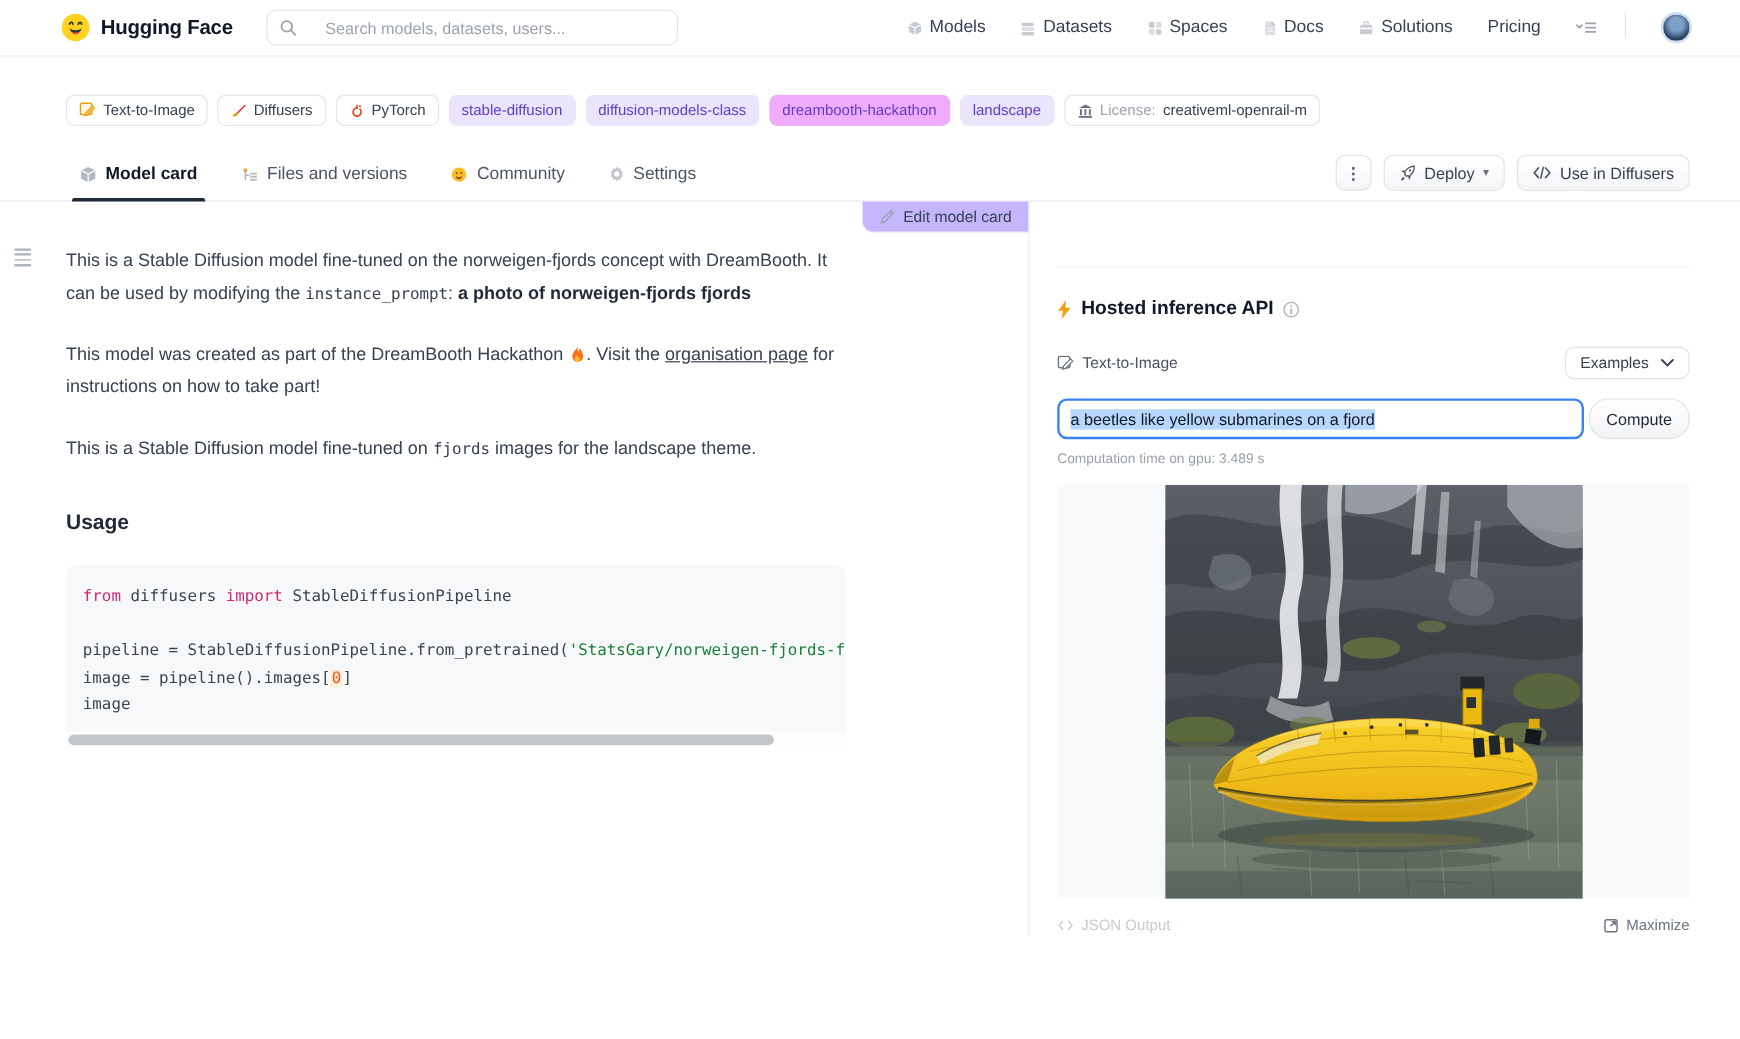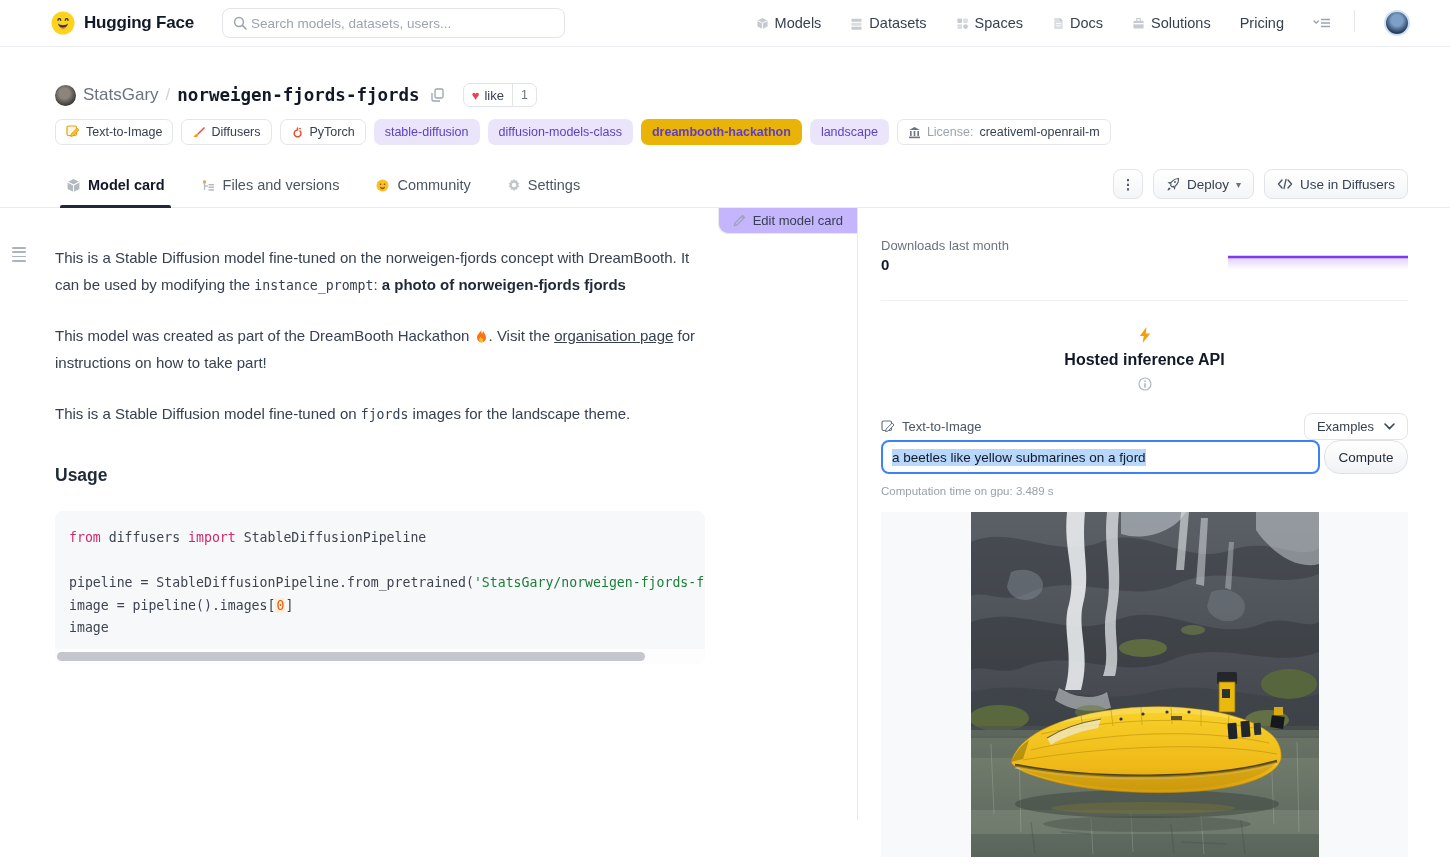--- a/index.html
+++ b/index.html
@@ -4,21 +4,21 @@
 <style>
   * { margin:0; padding:0; box-sizing:border-box; }
   html,body { width:1450px; height:866px; }
   body { font-family:"Liberation Sans", sans-serif; color:#374151; background:#fff; overflow:hidden; }
   .page { width:1450px; height:866px; position:relative; background:#fff; }
 
   
   .nav { height:47px; display:flex; align-items:center; padding:0 16px; border-bottom:1px solid #eceef1; background:#fff; }
   .brand { display:flex; align-items:center; gap:8px; margin-left:34px; }
   .brand-name { font-weight:700; font-size:17px; color:#111827; letter-spacing:-0.2px; }
-  .search-box { display:flex; align-items:center; gap:4px; width:343px; height:30px; margin-left:28px;
+  .search-box { display:flex; align-items:center; gap:24px; width:343px; height:30px; margin-left:28px;
     border:1px solid #e2e4e8; border-radius:8px; background:#fff; padding:0 10px; }
   .search-box input { border:none; outline:none; width:100%; font-size:13.5px; color:#374151; background:transparent; font-family:"Liberation Sans", sans-serif; }
   .search-box input::placeholder { color:#9ca3af; }
   .nav-right { display:flex; gap:29px; margin-left:auto; margin-right:24px; }
   .nav-item { display:flex; align-items:center; gap:6px; font-size:14.5px; color:#374151; cursor:pointer; }
   .nav-divider { width:1px; height:22px; background:#e5e7eb; margin-left:-6px; }
   .avatar { width:26px; height:26px; border-radius:50%; background:radial-gradient(circle at 50% 38%, #7da0c9 0 32%, #27415f 70%, #152840 100%); border:2px solid #cfe0f5; cursor:pointer; }
 
   
   .model-header { padding:20px 0 0 55px; }
@@ -79,28 +79,28 @@
   .code-scrollbar { position:absolute; left:0; right:0; bottom:0; height:15px; background:#fdfdfe; }
   .code-scrollbar .thumb { position:absolute; left:2px; top:3px; height:9px; width:588px; background:#c3c6cb; border-radius:5px; cursor:pointer; }
 
   
   .downloads-row { display:flex; justify-content:space-between; align-items:flex-start; }
   .dl-label { font-size:13px; color:#6b7280; }
   .dl-value { font-size:15px; font-weight:700; color:#111827; margin-top:3px; }
   .sparkline { margin-top:12px; }
   .aside-divider { border-top:1px solid #eef0f3; margin-top:24px; }
 
-  .api-heading { display:flex; align-items:center; gap:8px; margin-top:26px;flex-direction:column; }
+  .api-heading { display:flex; align-items:center; gap:8px; margin-top:26px; }
   .api-heading .txt { font-size:16px; font-weight:700; color:#111827; }
   .task-row { display:flex; align-items:center; justify-content:space-between; margin-top:22px; }
   .task-left { display:flex; align-items:center; gap:7px; font-size:13px; color:#4b5563; }
   .examples-btn { display:flex; align-items:center; gap:10px; height:27px; padding:0 12px; font-size:13px; color:#374151;
     border:1px solid #e2e4e8; border-radius:8px; background:#fff; cursor:pointer; }
 
-  .prompt-row { display:flex; gap:4px; }
+  .prompt-row { display:flex; gap:4px; margin-top:16px; }
   .prompt-input { flex:1; height:34px; border:2px solid #3b82f6; border-radius:8px; background:#fff; display:flex; align-items:center; padding:0 9px; font-size:13.5px; color:#111827; cursor:text; overflow:hidden; white-space:nowrap; }
   .prompt-input .sel { background:#b7d7fb; padding:1px 0; }
   .compute-btn { width:84px; height:34px; font-size:13.5px; color:#1f2937; background:linear-gradient(to bottom,#ffffff,#f1f2f4); border:1px solid #dfe1e5; border-radius:16px; cursor:pointer; font-family:"Liberation Sans", sans-serif; }
   .compute-time { margin-top:11px; font-size:11.5px; color:#9aa1aa; }
 
   .output-panel { margin-top:15px; height:345px; background:#f8f9fb; display:flex; justify-content:center; }
   .output-panel svg { display:block; }
 
   .output-footer { display:flex; justify-content:space-between; align-items:center; margin-top:15px; }
   .json-output { display:flex; align-items:center; gap:6px; font-size:12.5px; color:#c6cad1; cursor:pointer; }
@@ -197,39 +197,20 @@
             <line x1="8" y1="7" x2="17" y2="7" stroke="#9ca3af" stroke-width="1.5"></line>
             <line x1="8" y1="10.5" x2="17" y2="10.5" stroke="#9ca3af" stroke-width="1.5"></line>
           </svg>
       </div>
       <div class="nav-divider"></div>
       <div class="avatar"></div>
     </div>
   </div>
 
   <div class="model-header">
-    <div class="title-row">
-      <span class="org-avatar"></span>
-      <span class="owner-link">StatsGary</span>
-      <span class="slash">/</span>
-      <span class="model-name">norweigen-fjords-fjords</span>
-      <span class="copy-icon icon">
-        <svg width="13" height="14" viewBox="0 0 13 14">
-            <rect x="4" y="1" width="8" height="9" rx="1.5" fill="none" stroke="#9ca3af" stroke-width="1.3"></rect>
-            <path d="M9 13H2.5A1.5 1.5 0 011 11.5V5" fill="none" stroke="#9ca3af" stroke-width="1.3"></path>
-          </svg>
-      </span>
-      <div class="like-widget">
-        <div class="like-left">
-          <span class="heart">♥</span>
-          <span>like</span>
-        </div>
-        <div class="like-count">1</div>
-      </div>
-    </div>
 
     <div class="tags-row">
       <div class="tag tag-white">
         <span class="icon">
             <svg width="14" height="14" viewBox="0 0 14 14">
               <rect x="1" y="1" width="9.5" height="9.5" rx="1.5" fill="#fff7e6" stroke="#e3a008" stroke-width="1.2"></rect>
               <path d="M13 5l-6 6-2.4.6L5.2 9l6-6L13 5z" fill="#fdba3b" stroke="#e3a008" stroke-width="0.8"></path>
             </svg>
           </span>
         <span>Text-to-Image</span>
@@ -251,21 +232,21 @@
             </svg>
           </span>
         <span>PyTorch</span>
       </div>
       <div class="tag tag-purple" style="background:#ebe5fc;color:#5f3dc4;">
         <span>stable-diffusion</span>
       </div>
       <div class="tag tag-purple" style="background:#ebe5fc;color:#5f3dc4;">
         <span>diffusion-models-class</span>
       </div>
-      <div class="tag tag-purple" style="background:#eab308;color:#5f3dc4;font-weight:bold;">
+      <div class="tag tag-purple" style="background:#f0abfc;color:#5f3dc4;">
         <span>dreambooth-hackathon</span>
       </div>
       <div class="tag tag-purple" style="background:#ebe5fc;color:#5f3dc4;">
         <span>landscape</span>
       </div>
       <div class="tag tag-white">
         <span class="icon">
             <svg width="13" height="13" viewBox="0 0 13 13">
               <path d="M6.5 1L12 4H1z" fill="#6b7280"></path>
               <rect x="2" y="5" width="1.6" height="5" fill="#6b7280"></rect>
@@ -393,36 +374,20 @@
 <span>image</span></pre>
           <div class="code-scrollbar">
             <div class="thumb"></div>
           </div>
         </div>
       </div>
     </div>
 
     <div class="aside-col">
 
-      <div class="downloads-row">
-        <div>
-          <div class="dl-label">Downloads last month</div>
-          <div class="dl-value">0</div>
-        </div>
-        <svg class="sparkline" width="180" height="26" viewBox="0 0 180 26">
-          <defs>
-              <linearGradient id="sparkFill" x1="0" y1="0" x2="0" y2="1">
-                <stop offset="0" stop-color="#7c3aed" stop-opacity="0.22"></stop>
-                <stop offset="1" stop-color="#7c3aed" stop-opacity="0"></stop>
-              </linearGradient>
-            </defs>
-          <rect x="0" y="8" width="180" height="12" fill="url(#sparkFill)"></rect>
-          <line x1="0" y1="7" x2="180" y2="7" stroke="#7c3aed" stroke-width="2.6"></line>
-        </svg>
-      </div>
 
       <div class="aside-divider"></div>
 
       <div class="api-heading">
         <span class="icon">
             <svg width="12" height="16" viewBox="0 0 12 16">
               <path d="M7.5 0L0.8 9h4L3.6 16l7.6-9.6h-4.4z" fill="#f59e0b"></path>
             </svg>
           </span>
         <span class="txt">Hosted inference API</span>

